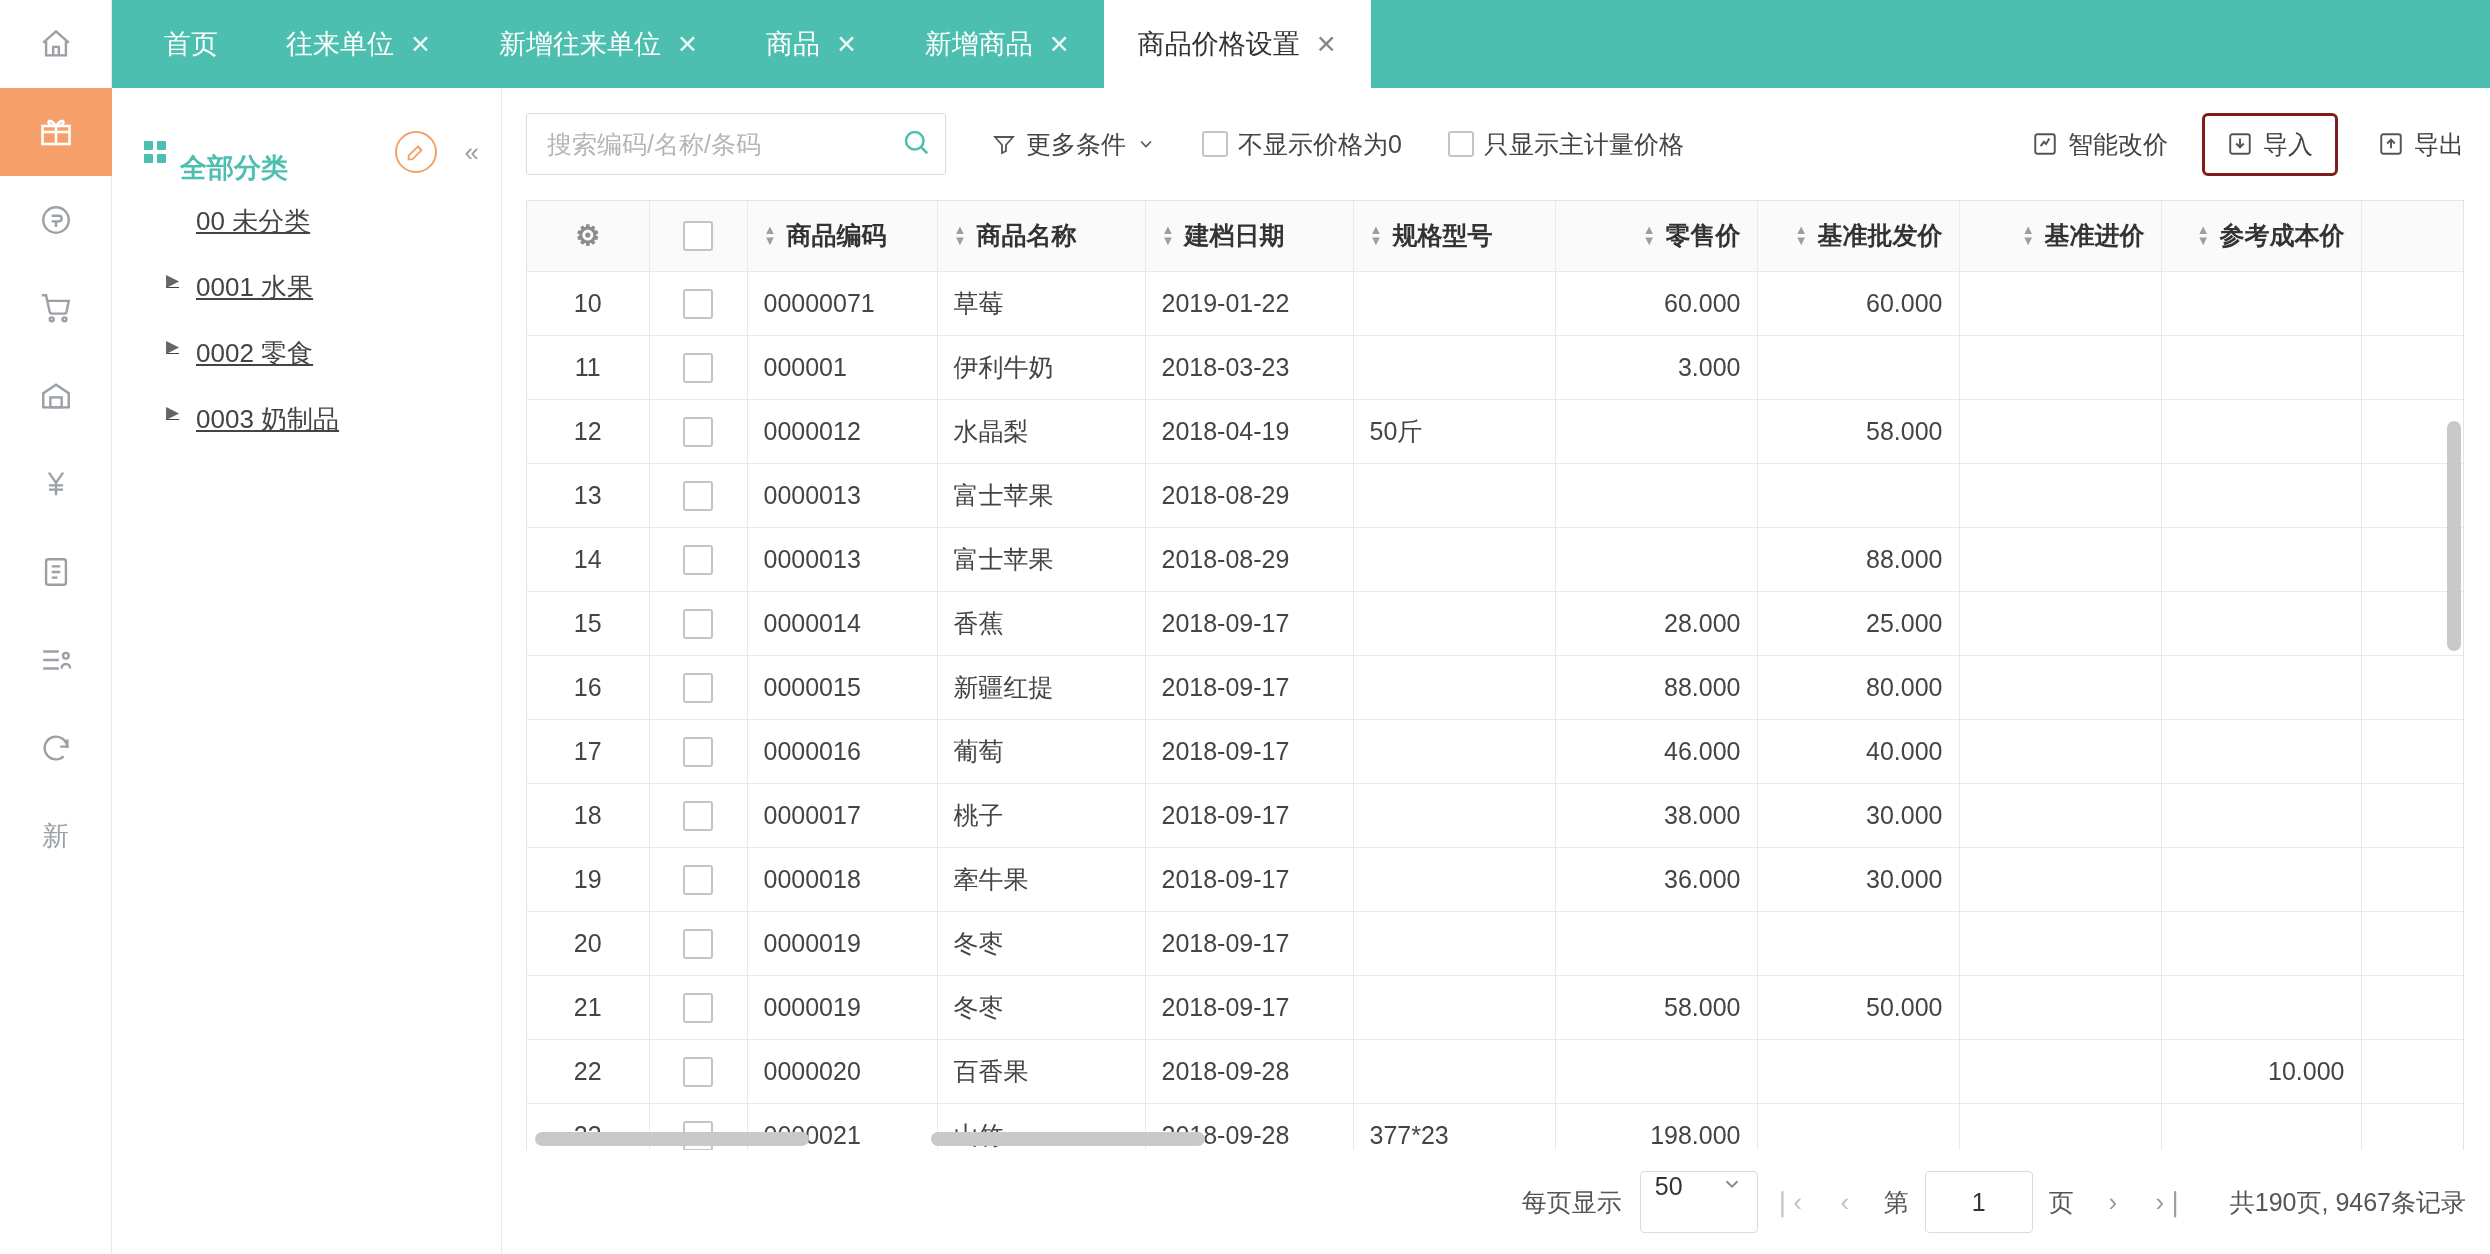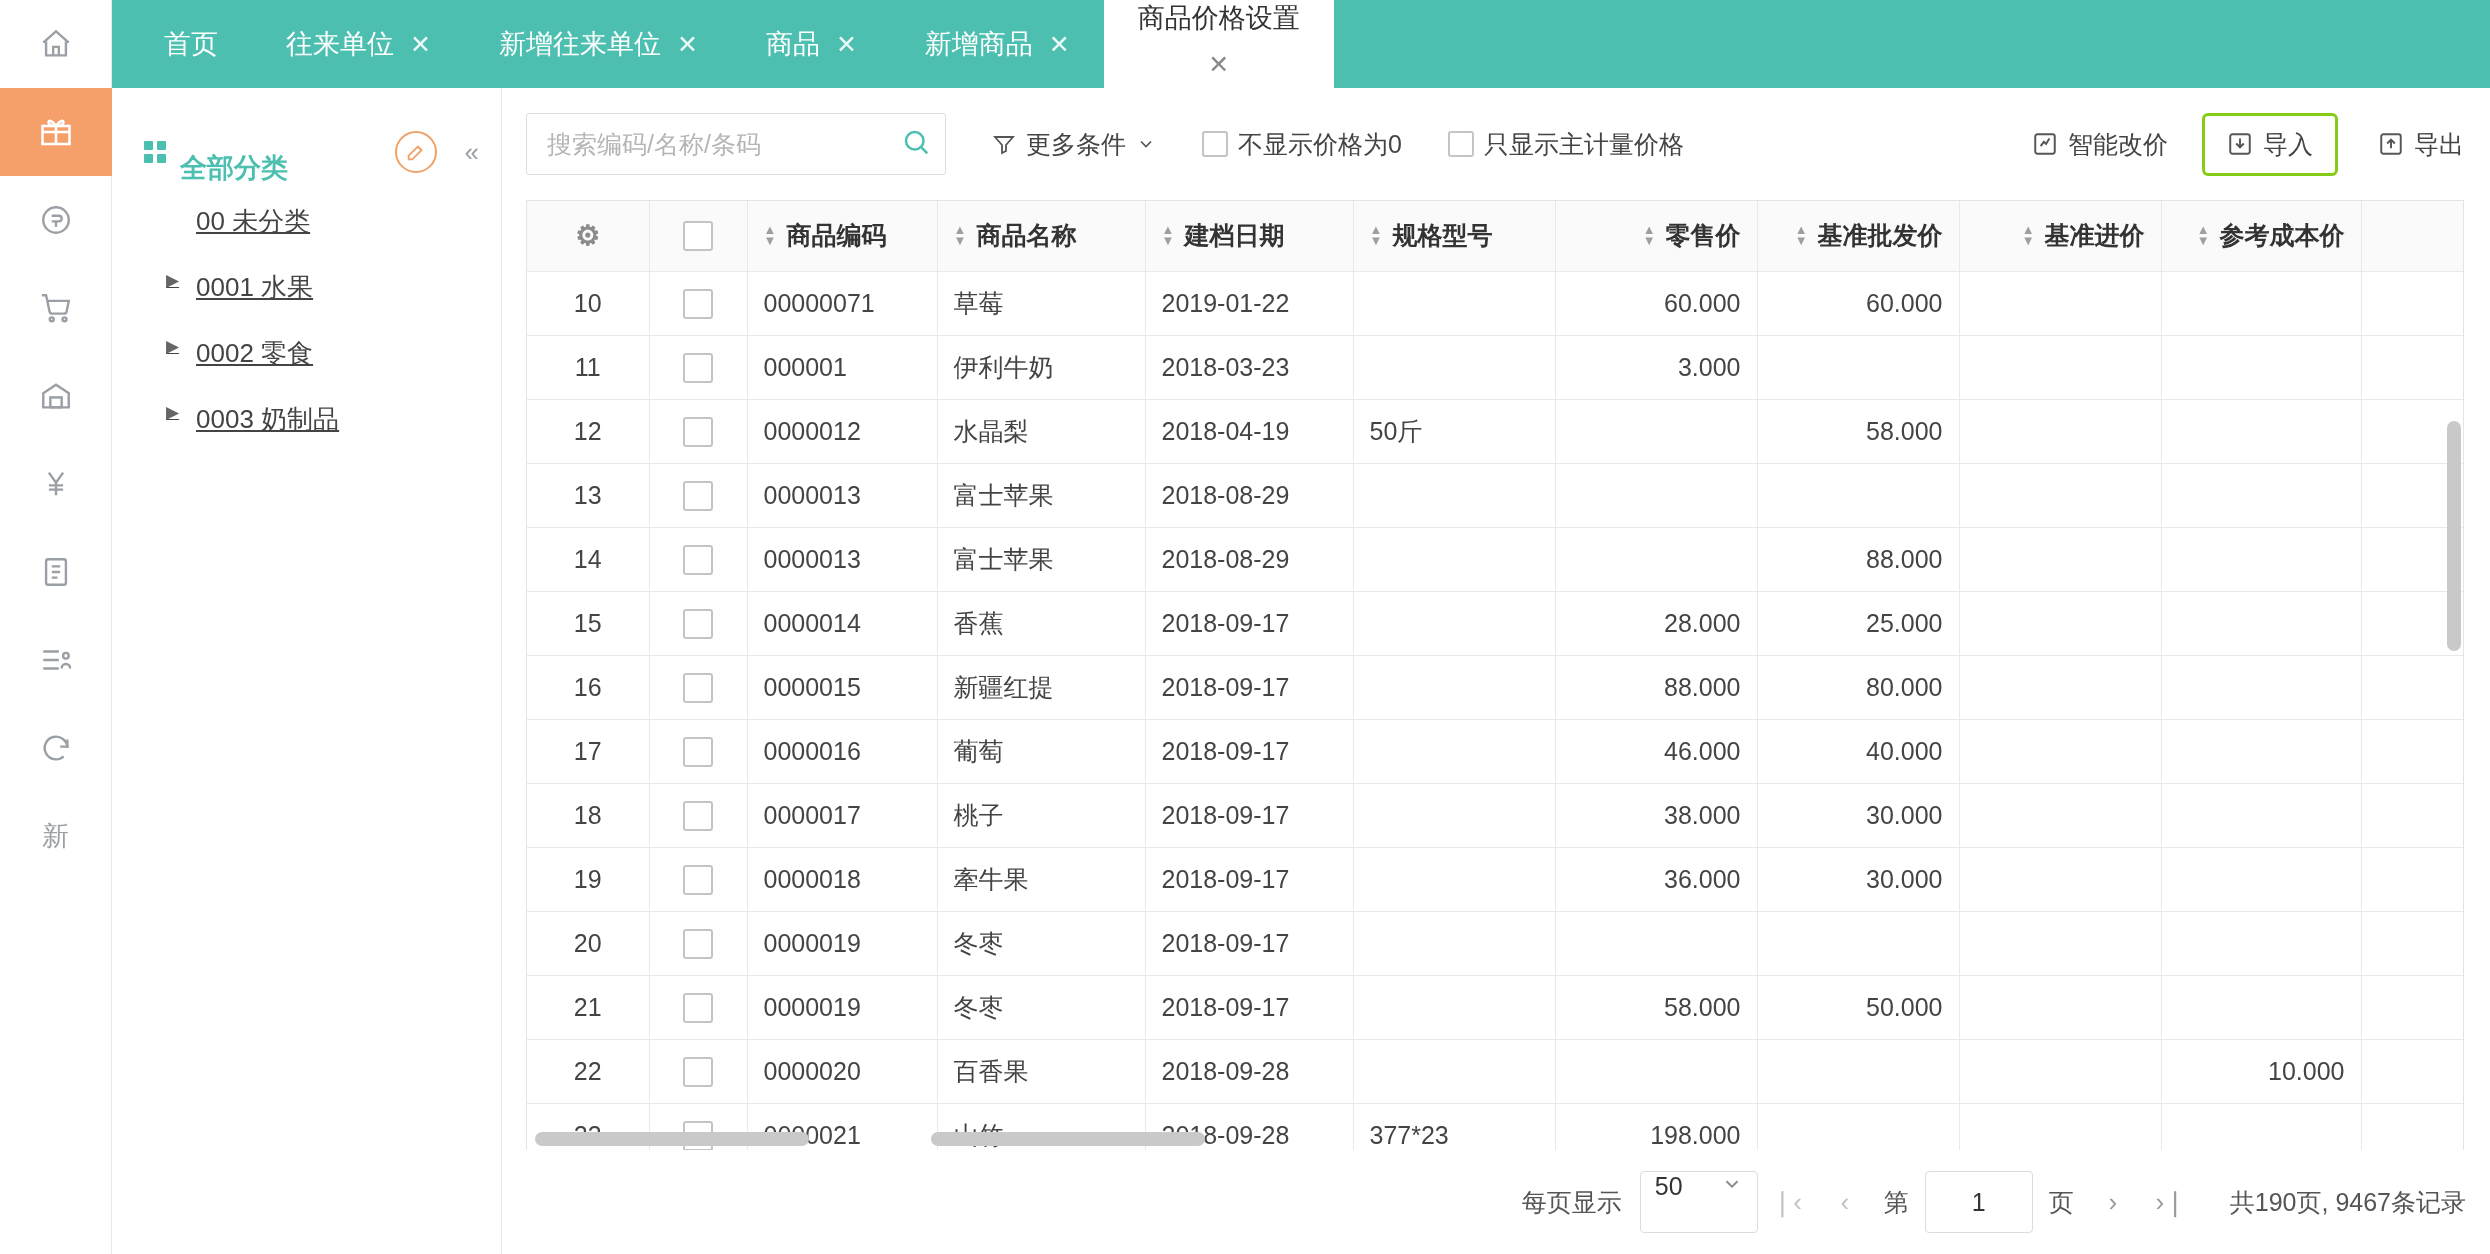--- a/index.html
+++ b/index.html
@@ -71,21 +71,20 @@
     gap: 16px;
     padding: 0 34px;
     color: #ffffff;
     font-size: 27px;
     white-space: nowrap;
     position: relative;
   }
   .tab.active {
     background: #ffffff;
     color: #333333;
-    flex-direction: column;
   }
   .tab .close {
     font-size: 25px;
     color: rgba(255,255,255,0.9);
     line-height: 1;
   }
   .tab.active .close { color: #888; }
 
   
   .body {
@@ -219,21 +218,21 @@
     background: #fff;
   }
   .spacer { flex: 1 1 auto; }
   .tb-right {
     display: flex;
     align-items: center;
     gap: 0;
   }
   .tb-right .tb-btn { margin-left: 40px; }
   .tb-btn.boxed {
-    border: 3px solid #84cc16;
+    border: 3px solid #7f1d1d;
     border-radius: 6px;
     padding: 12px 22px;
     margin-left: 34px;
   }
 
   
   .tablewrap {
     flex: 1 1 auto;
     margin: 0 26px 0 24px;
     border: 1px solid #e4e4e4;

